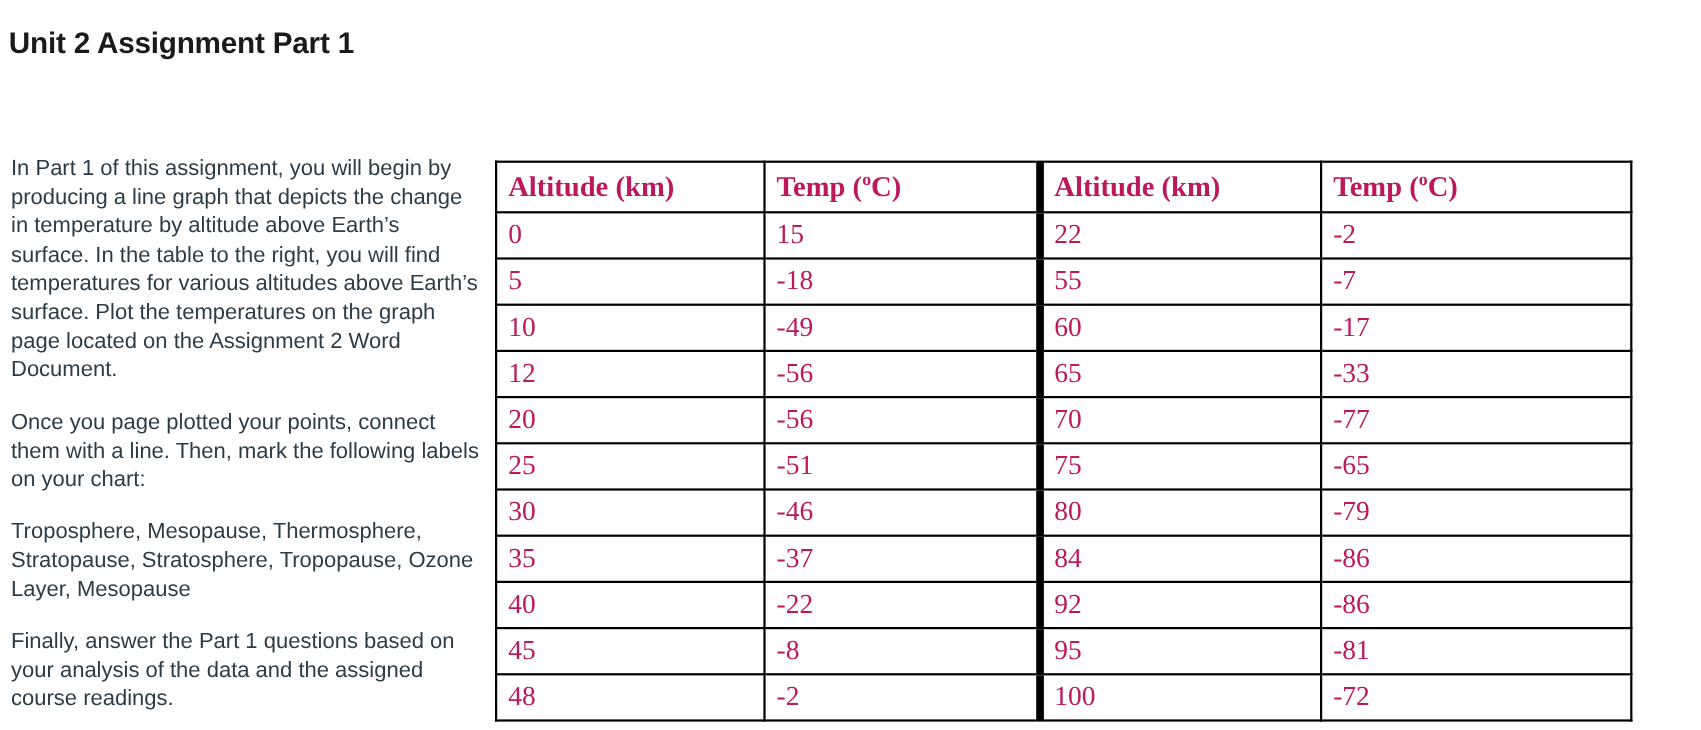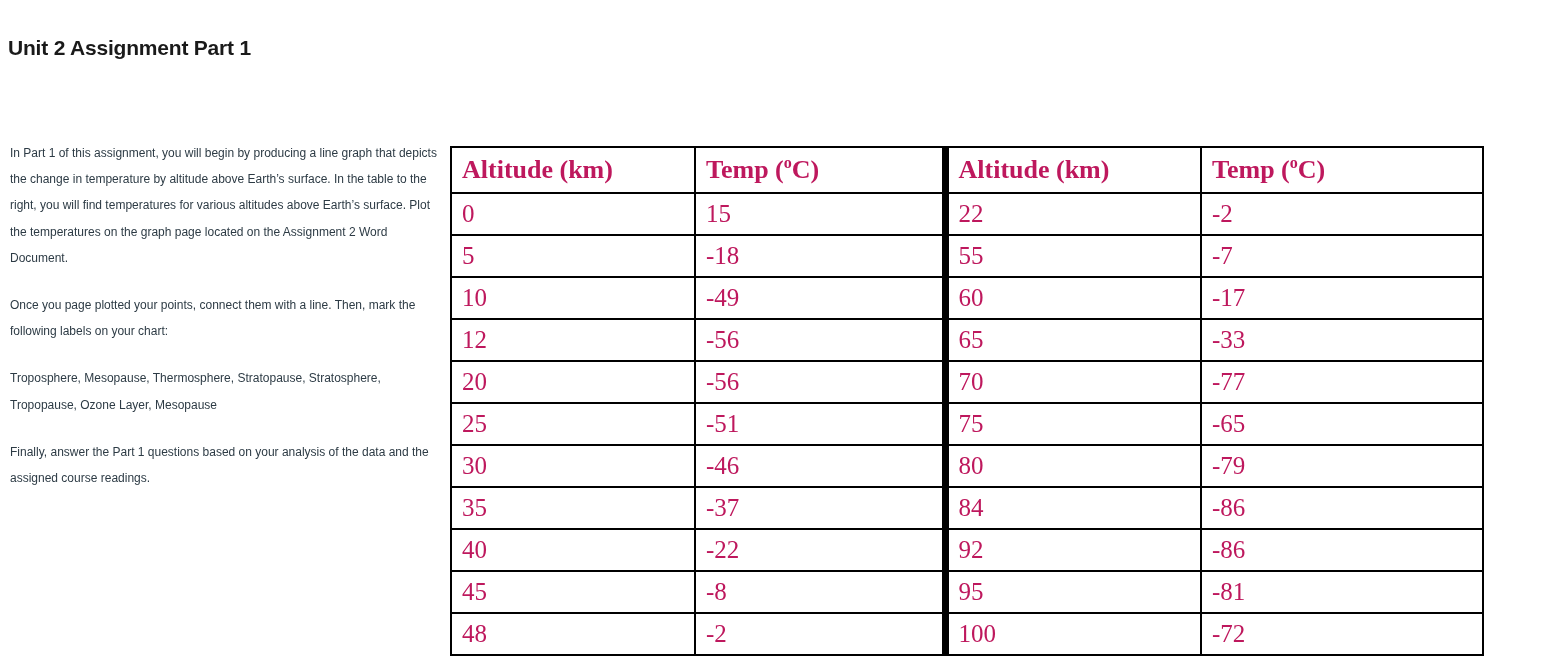--- a/index.html
+++ b/index.html
@@ -14,39 +14,39 @@
     overflow: hidden;
     font-family: "Liberation Sans", sans-serif;
     color: #2d3b45;
     position: relative;
   }
 
   
   #page-title {
     position: absolute;
     left: 8px;
-    top: 20px;
-    font-size: 21px;
+    top: 4px;
+    font-size: 27px;
     font-weight: bold;
     letter-spacing: -0.2px;
     color: #1a1a1a;
     line-height: 1.3;
     white-space: nowrap;
   }
 
   
   #instructions {
     position: absolute;
     left: 10px;
     top: 140px;
     width: 428px;
   }
   #instructions p {
     margin: 0 0 21px 0;
-    font-size: 12px;
+    font-size: 20px;
     line-height: 26.2px;
     color: #2d3b45;
     font-family: "Liberation Sans", sans-serif;
   }
   #instructions p:last-child { margin-bottom: 16px; }
 
   
   #data-table-wrap {
     position: absolute;
     left: 450px;

